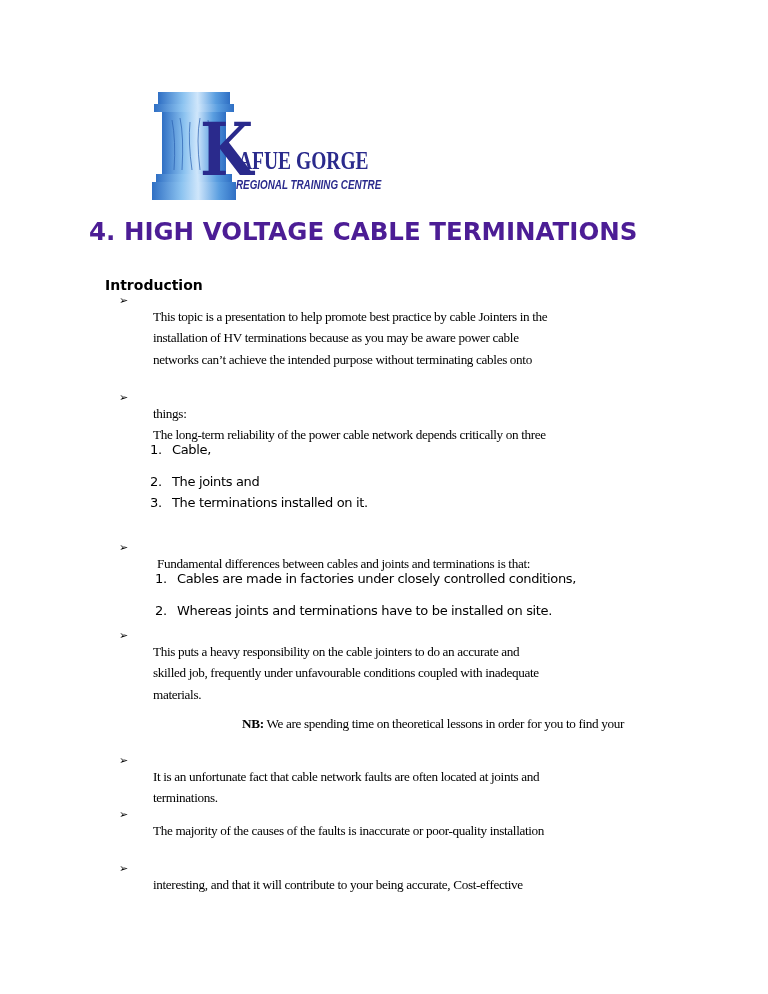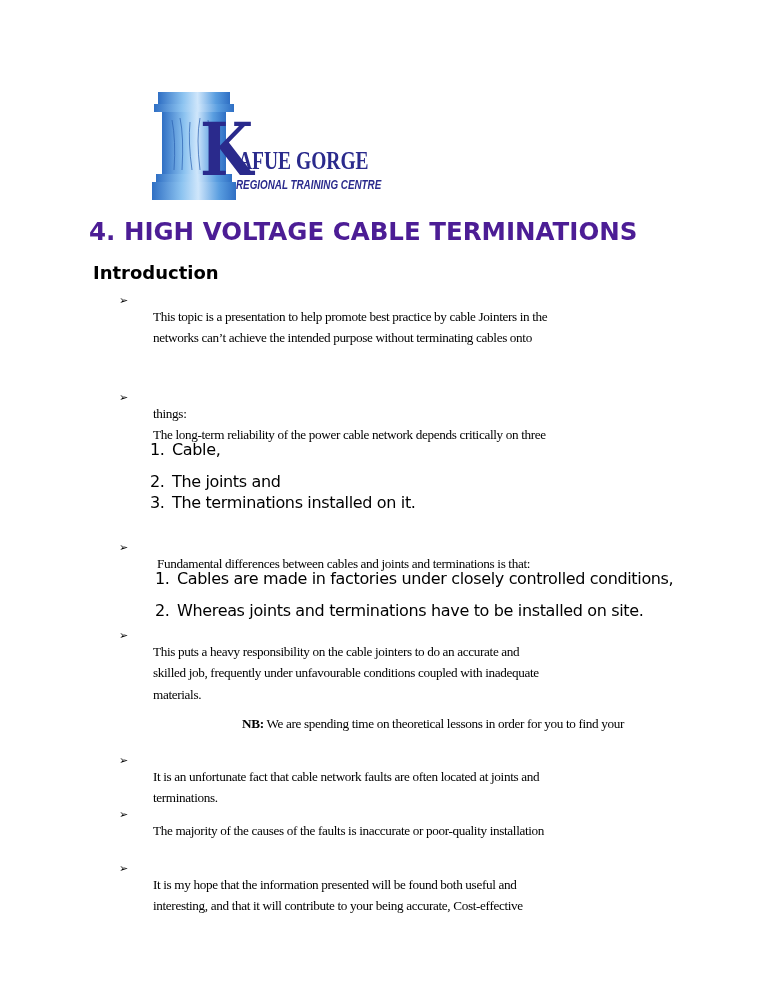--- a/index.html
+++ b/index.html
@@ -31,34 +31,34 @@
     font-family: "Liberation Sans", sans-serif; font-weight: bold; font-style: italic;
     font-size: 12px; line-height: 14px; color: #2a2a8c;
     transform: scaleX(0.82); transform-origin: left top; white-space: nowrap;
   }
   h1.title {
     position: absolute; left: 89px; top: 216px; margin: 0;
     font-family: "DejaVu Sans", sans-serif; font-weight: bold;
     font-size: 24.5px; line-height: 32px; color: #4c1d95; white-space: nowrap;
   }
   .section-head {
-    position: absolute; left: 89px; top: 259px; margin: 4px;
-    font-weight: bold; font-size: 18px; line-height: 20px;
+    position: absolute; left: 89px; top: 259px; margin: 16px;
+    font-weight: bold; font-size: 14px; line-height: 20px;
   }
   .para {
     position: absolute; left: 137px; width: 560px;
     font-size: 13.2px; line-height: 21.3px; margin: 16px;
     font-family: Liberation Serif, serif;
   }
   .para.condensed { letter-spacing: -0.35px; }
   .bullet {
     position: absolute; left: 119px; font-size: 11px; line-height: 21px;
   }
   .num {
-    position: absolute; font-size: 16px; line-height: 20px;
+    position: absolute; font-size: 13px; line-height: 20px;
     letter-spacing: -0.35px; white-space: nowrap;
   }
   .num .n { display: inline-block; width: 22px; }
   b.nb { font-weight: bold; }
 </style>
 </head>
 <body>
 
 <div class="logo">
   <svg class="pillar" viewBox="0 0 88 112" width="88" height="112">
@@ -82,20 +82,21 @@
   <div class="name">AFUE GORGE</div>
   <div class="sub">REGIONAL TRAINING CENTRE</div>
 </div>
 
 <h1 class="title">4. HIGH VOLTAGE CABLE TERMINATIONS</h1>
 <div class="section-head">Introduction</div>
 
 <span class="bullet" style="top:290px;">➢</span>
 <div class="para condensed" style="top:290px;">
   <div>This topic is a presentation to help promote best practice by cable Jointers in the</div>
+  <div>installation of HV terminations because as you may be aware power cable</div>
   <div>networks can’t achieve the intended purpose without terminating cables onto</div>
 </div>
 
 <span class="bullet" style="top:387px;">➢</span>
 <div class="para condensed" style="top:387px;">
   <div>things:</div>
   <div>The long-term reliability of the power cable network depends critically on three</div>
 </div>
 <div class="num" style="left:150px; top:440px;">
   <span class="n">1.</span><span>Cable,</span>
@@ -134,15 +135,14 @@
   <div>terminations.</div>
 </div>
 
 <span class="bullet" style="top:804px;">➢</span>
 <div class="para condensed" style="top:804px;">
   <div>The majority of the causes of the faults is inaccurate or poor-quality installation</div>
 </div>
 
 <span class="bullet" style="top:858px;">➢</span>
 <div class="para condensed" style="top:858px;">
-  <div>It is my hope that the information presented will be found both useful and</div>
   <div>interesting, and that it will contribute to your being accurate, Cost-effective</div>
 </div>
 
 </body></html>

